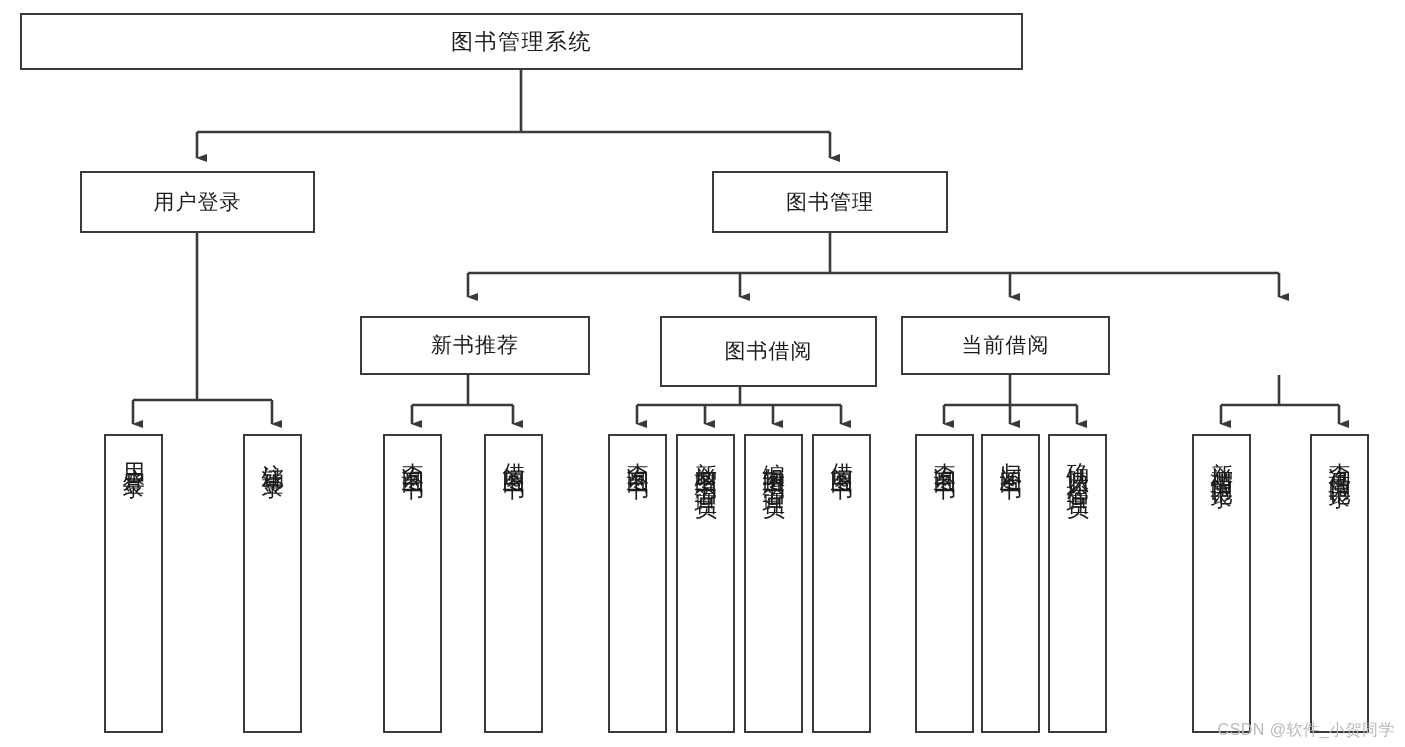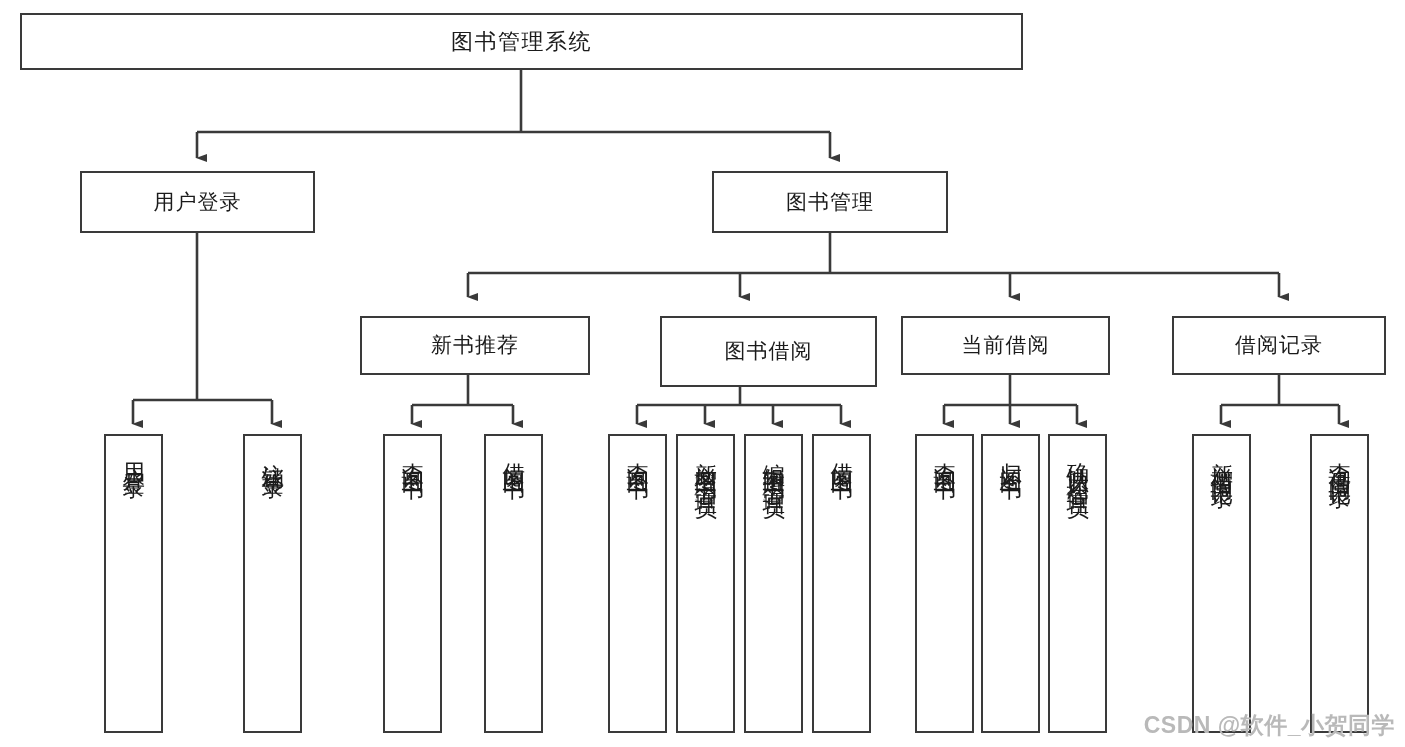--- a/index.html
+++ b/index.html
@@ -10,22 +10,22 @@
   .node{position:absolute;box-sizing:border-box;background:#ffffff;
         border:2.4px solid #3a3a3a;display:flex;align-items:center;
         justify-content:center;color:#1b1b1b;}
   .node .lbl{display:block;text-align:center;line-height:1.18;}
   .h-node .lbl{font-size:21px;letter-spacing:1px;}
   .root .lbl{font-size:22px;letter-spacing:1.5px;}
   .v-node{align-items:flex-start;padding-top:9px;}
   .v-node .lbl{writing-mode:vertical-rl;text-orientation:upright;
                font-size:22.5px;letter-spacing:5px;line-height:1.05;
                white-space:nowrap;}
-  .watermark{position:absolute;right:10px;bottom:6px;font-size:23px;
-             color:#b9b9b9;letter-spacing:.5px;white-space:nowrap;font-weight:bold;}
+  .watermark{position:absolute;right:10px;bottom:6px;font-size:16px;
+             color:#b9b9b9;letter-spacing:.5px;white-space:nowrap;}
 </style>
 </head>
 <body>
 
 <div id="diagram">
 
   <svg class="wires" viewBox="0 0 1405 747" xmlns="http://www.w3.org/2000/svg">
     <defs>
       <marker id="arw" markerWidth="9" markerHeight="11" refX="4.5" refY="10" orient="auto" markerUnits="userSpaceOnUse">
         <path d="M0.5,0 L8.5,0 L4.5,11 Z" fill="#3a3a3a"></path>
@@ -88,23 +88,20 @@
 
   <div class="node h-node" style="left:360px;top:316px;width:230px;height:59px;">
     <span class="lbl">新书推荐</span>
   </div>
   <div class="node h-node" style="left:632px;top:316px;width:217px;height:71px;margin-left:28px;">
     <span class="lbl">图书借阅</span>
   </div>
   <div class="node h-node" style="left:901px;top:316px;width:209px;height:59px;">
     <span class="lbl">当前借阅</span>
   </div>
-  <div class="node h-node" style="left:1172px;top:316px;width:214px;height:59px;">
-    <span class="lbl">借阅记录</span>
-  </div>
 
   <div class="node v-node" style="left:104px;top:434px;width:59px;height:299px;">
     <span class="lbl">用户登录</span>
   </div>
   <div class="node v-node" style="left:243px;top:434px;width:59px;height:299px;">
     <span class="lbl">注销登录</span>
   </div>
 
   <div class="node v-node" style="left:383px;top:434px;width:59px;height:299px;">
     <span class="lbl">查询图书</span>

